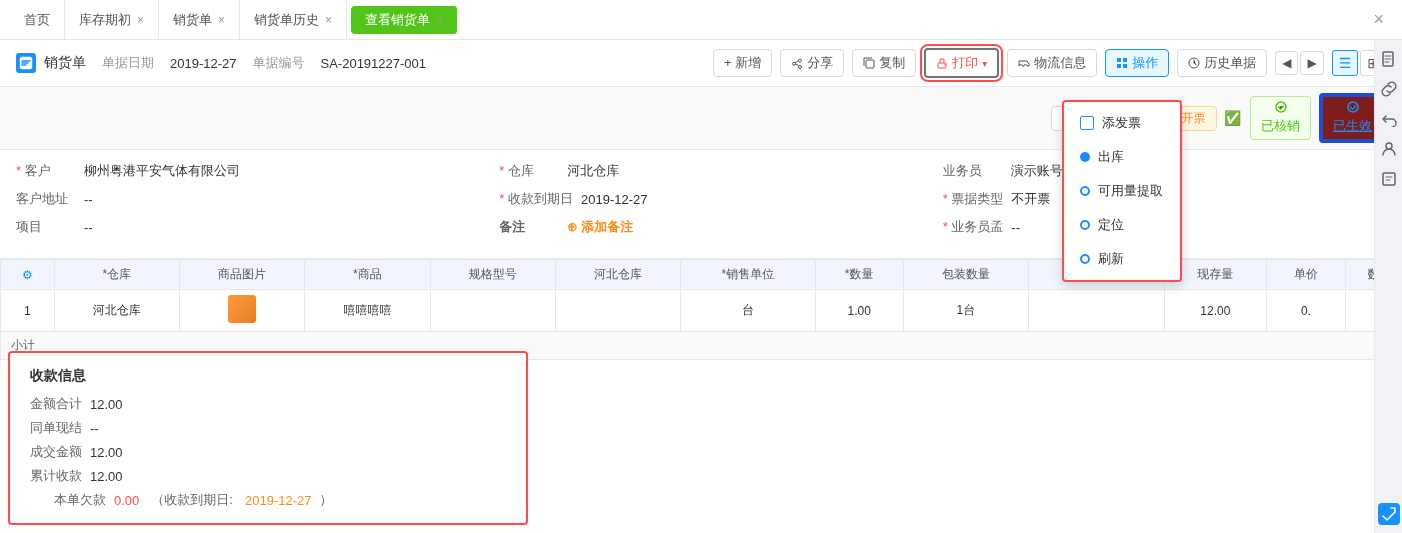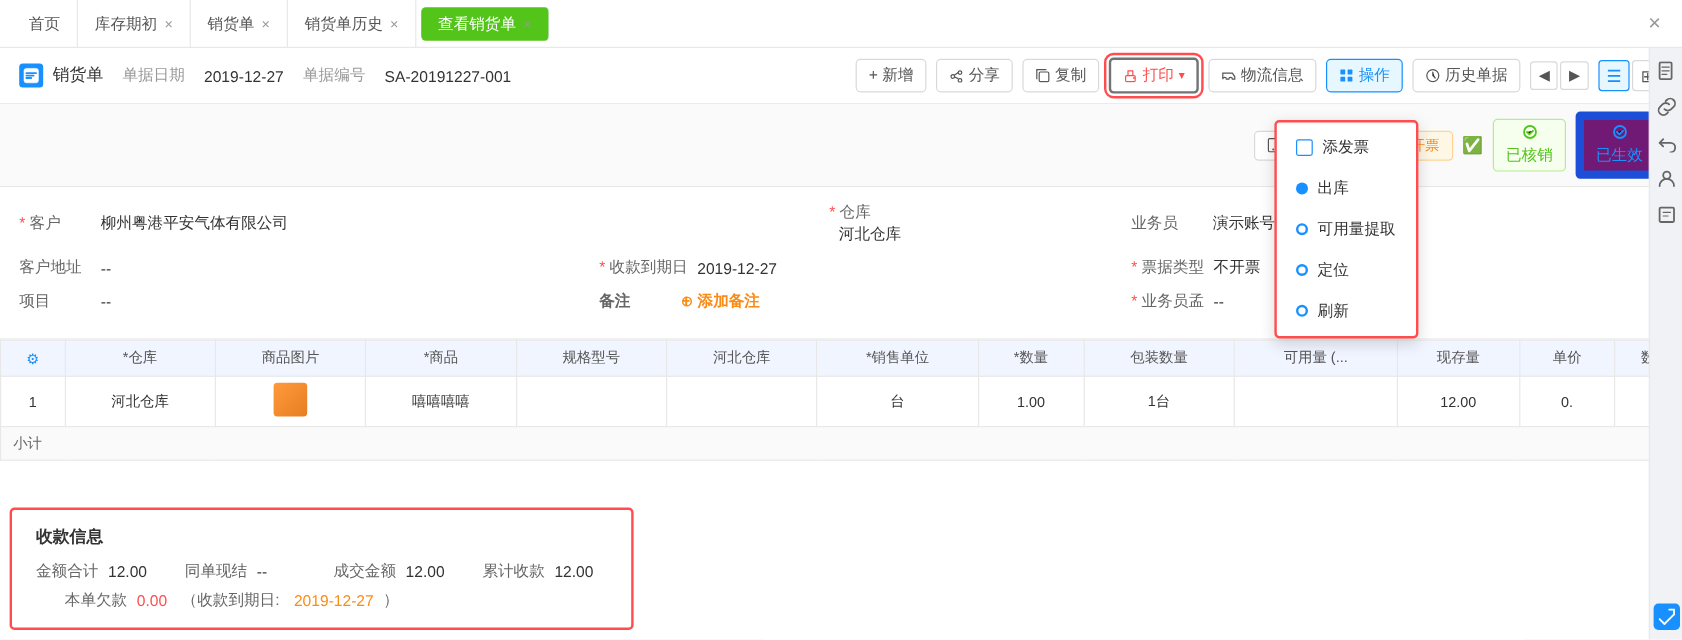--- a/index.html
+++ b/index.html
@@ -20,21 +20,21 @@
     .doc-header { display: flex; align-items: center; padding: 8px 16px; border-bottom: 1px solid #e8e8e8; background: #fff; flex-shrink: 0; }
     .doc-title { display: flex; align-items: center; gap: 8px; font-size: 14px; color: #333; }
     .doc-title-icon { width: 20px; height: 20px; background: #1890ff; border-radius: 3px; display: flex; align-items: center; justify-content: center; color: #fff; font-size: 10px; }
     .doc-meta { display: flex; align-items: center; gap: 16px; margin-left: 16px; font-size: 13px; color: #555; }
     .doc-meta span { color: #999; }
     .doc-actions { margin-left: auto; display: flex; align-items: center; gap: 8px; }
     .action-btn { display: flex; align-items: center; gap: 4px; padding: 4px 10px; border: 1px solid #d9d9d9; border-radius: 4px; background: #fff; cursor: pointer; font-size: 13px; color: #555; white-space: nowrap; }
     .action-btn.active-op { background: #1890ff; color: #fff; border-color: #1890ff; }
     .status-btn { display: flex; align-items: center; gap: 4px; padding: 4px 10px; border-radius: 4px; cursor: pointer; font-size: 13px; white-space: nowrap; flex-direction: column; }
     .status-btn.green { background: #f6ffed; color: #52c41a; border: 1px solid #b7eb8f; }
-    .status-btn.blue { background: #701a75; color: #1890ff; border: 7px solid #1d4ed8; }
+    .status-btn.blue { background: #7f1d1d; color: #1890ff; border: 4px solid #1d4ed8; text-decoration: underline; }
     .nav-arrows { display: flex; gap: 2px; }
     .nav-arrow { padding: 4px 6px; border: 1px solid #d9d9d9; border-radius: 3px; cursor: pointer; color: #555; font-size: 12px; }
     .view-toggle { display: flex; gap: 2px; }
     .view-btn { padding: 4px 6px; border: 1px solid #d9d9d9; border-radius: 3px; cursor: pointer; color: #555; font-size: 14px; }
     .view-btn.active { background: #e6f7ff; color: #1890ff; border-color: #1890ff; }
 
     
     .second-row { display: flex; align-items: center; padding: 6px 16px; border-bottom: 1px solid #e8e8e8; background: #fafafa; flex-shrink: 0; justify-content: flex-end; gap: 8px; }
     .sm-btn { display: flex; align-items: center; gap: 4px; padding: 3px 10px; border: 1px solid #d9d9d9; border-radius: 4px; background: #fff; cursor: pointer; font-size: 12px; color: #555; }
     .sm-btn.orange { background: #fff7e6; color: #fa8c16; border-color: #ffd591; }
@@ -55,21 +55,21 @@
     table { width: 100%; border-collapse: collapse; font-size: 12px; }
     thead tr { background: #f0f5ff; }
     th { padding: 6px 8px; border: 1px solid #e8e8e8; color: #555; font-weight: normal; white-space: nowrap; text-align: center; }
     td { padding: 5px 8px; border: 1px solid #e8e8e8; text-align: center; vertical-align: middle; }
     .subtotal-row td { background: #fafafa; color: #666; }
     .product-img { width: 28px; height: 28px; background: linear-gradient(135deg, #ff9a3c, #e67e22); border-radius: 3px; display: inline-block; }
 
     
     .summary-box { position: absolute; bottom: 0; left: 0; width: 520px; background: #fff; border: 2px solid #ff4d4f; border-radius: 4px; padding: 14px 20px; z-index: 10; margin: 8px; }
     .summary-title { font-size: 14px; font-weight: bold; margin-bottom: 10px; }
-    .summary-grid { display: grid; grid-template-columns: 1fr 1fr 1fr 1fr; gap: 6px 20px; }
+    .summary-grid { display: grid; grid-template-columns: 1fr; gap: 6px 20px; }
     .summary-item { display: flex; align-items: center; gap: 8px; }
     .summary-label { color: #666; white-space: nowrap; }
     .summary-value { color: #333; }
     .summary-value.red { color: #ff4d4f; }
     .summary-value.orange { color: #fa8c16; }
 
     
     .dropdown-menu { position: absolute; top: 100px; right: 220px; background: #fff; border: 2px solid #ff4d4f; border-radius: 4px; padding: 4px 0; z-index: 100; min-width: 120px; box-shadow: 0 4px 12px rgba(0,0,0,0.15); }
     .menu-item { display: flex; align-items: center; gap: 8px; padding: 8px 16px; cursor: pointer; font-size: 13px; color: #333; }
     .menu-icon { width: 14px; height: 14px; display: inline-flex; align-items: center; justify-content: center; }
@@ -218,21 +218,21 @@
         <span>已生效</span>
       </button>
     </div>
 
     <div class="form-area">
       <div class="form-row">
         <div class="form-field">
           <span class="field-label required">客户</span>
           <span class="field-value">柳州粤港平安气体有限公司</span>
         </div>
-        <div class="form-field" style="margin-left:40px;flex-direction:column;">
+        <div class="form-field" style="margin-left:40px;">
           <span class="field-label required">仓库</span>
           <span class="field-value">河北仓库</span>
         </div>
         <div class="form-field" style="margin-left:auto; min-width:200px;">
           <span class="field-label">业务员</span>
           <span class="field-value" style="margin-left:8px;">演示账号</span>
         </div>
       </div>
       <div class="form-row">
         <div class="form-field">

